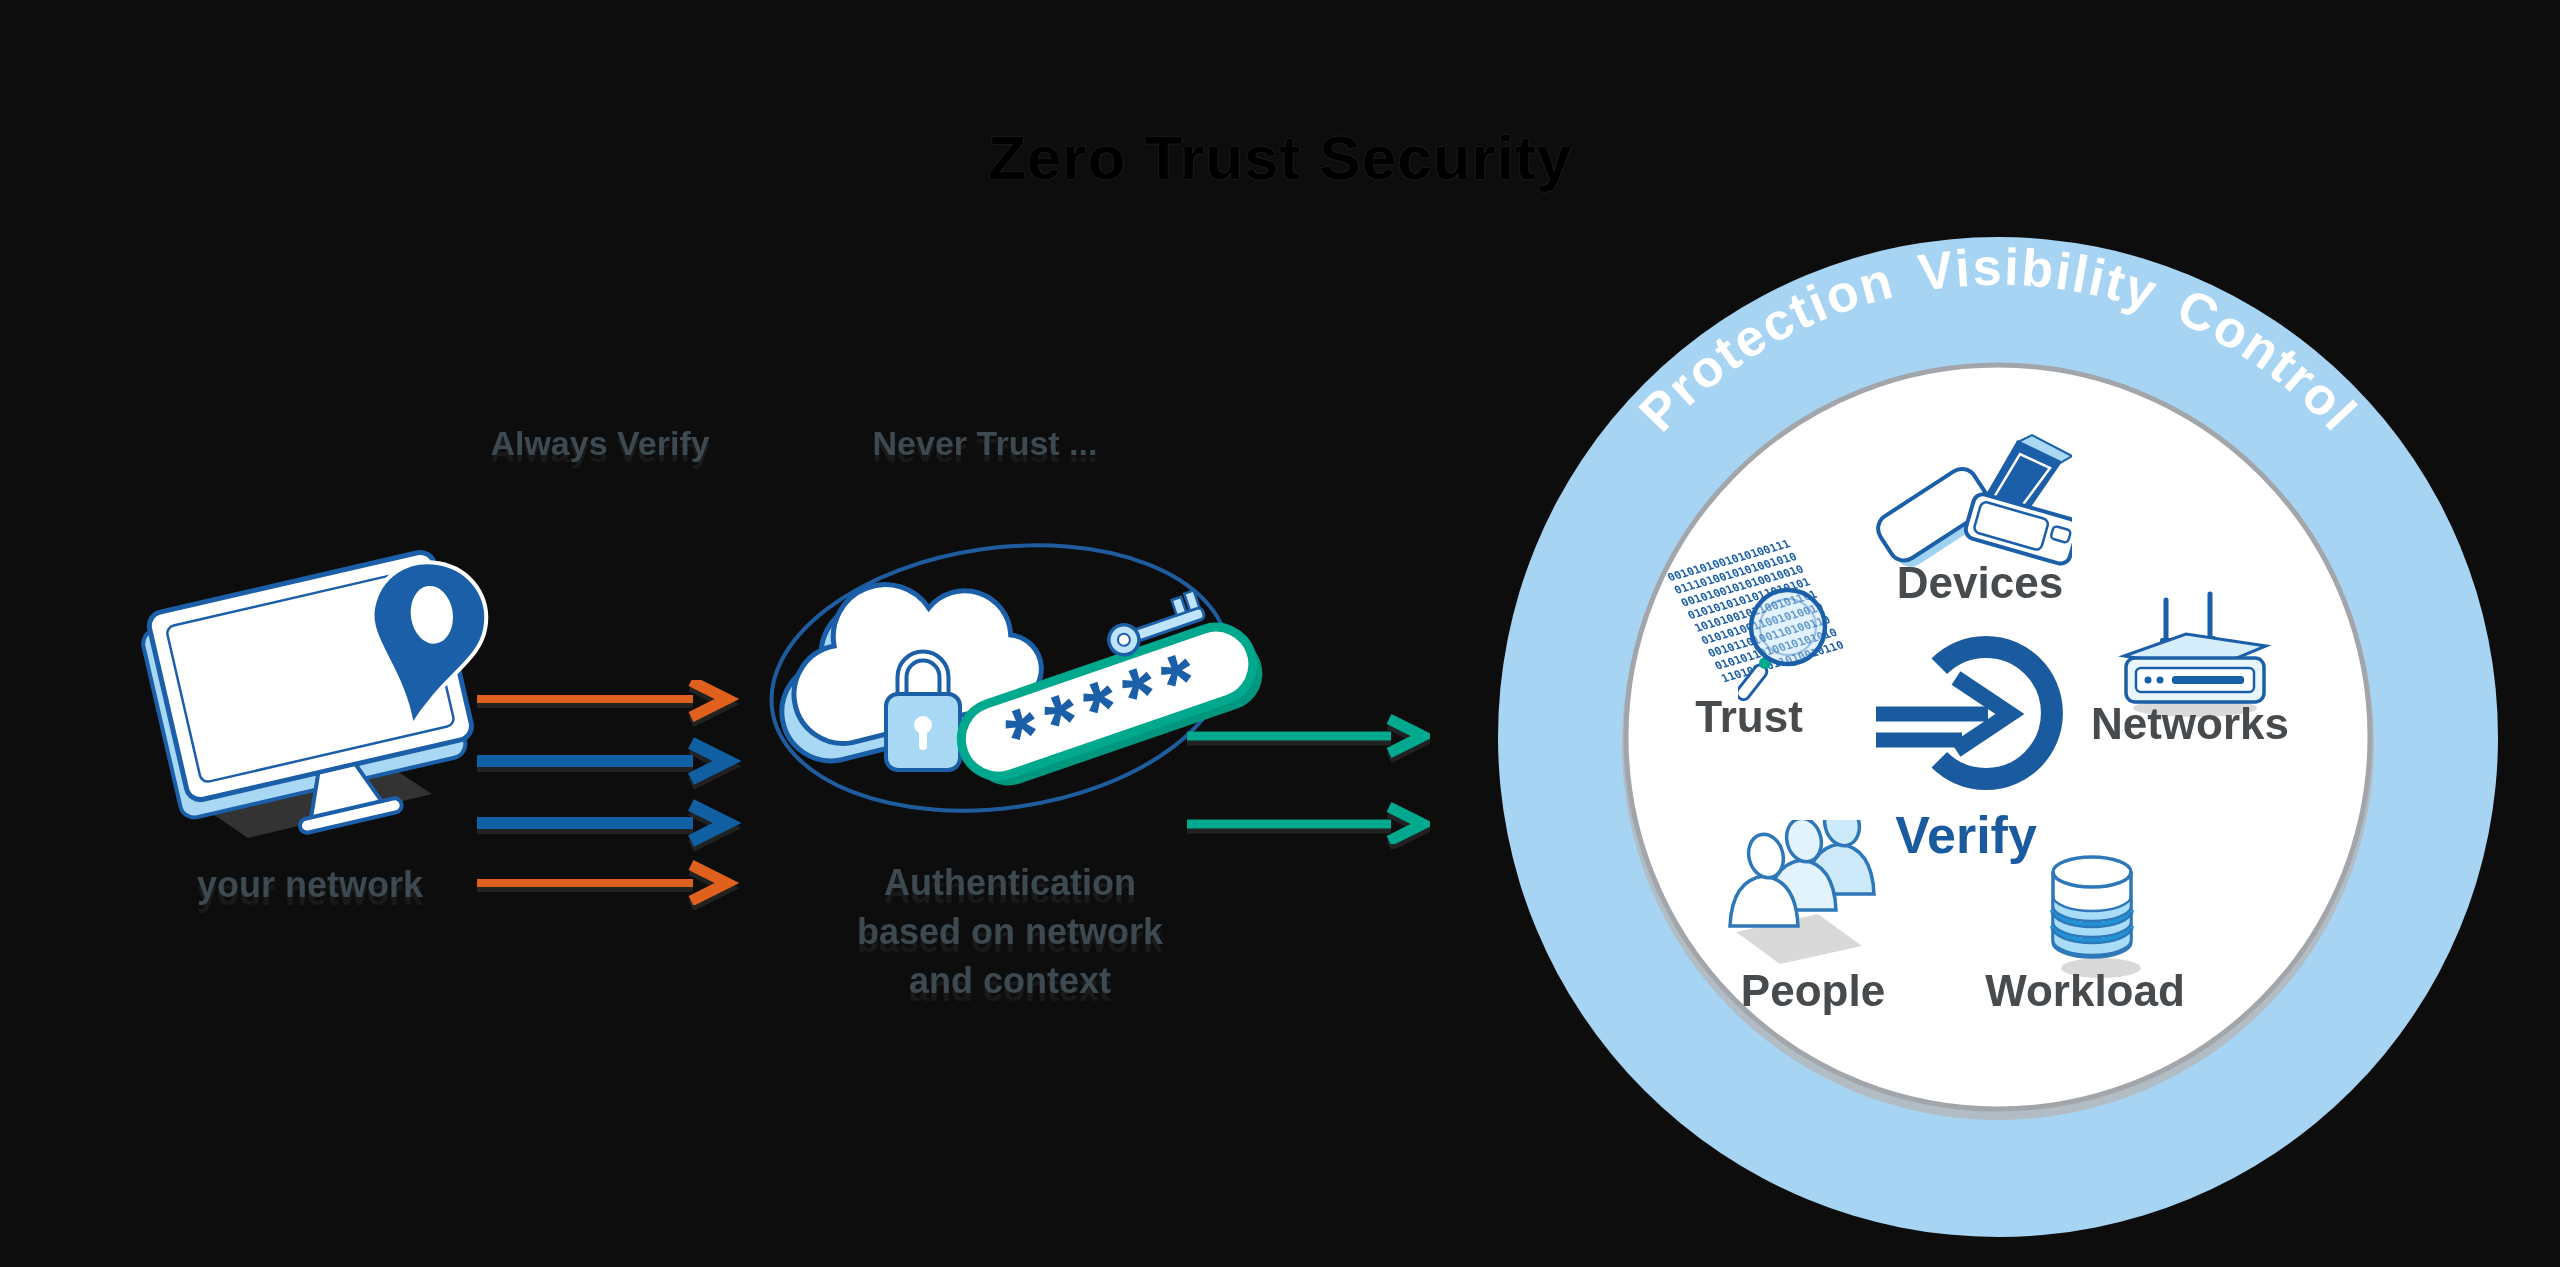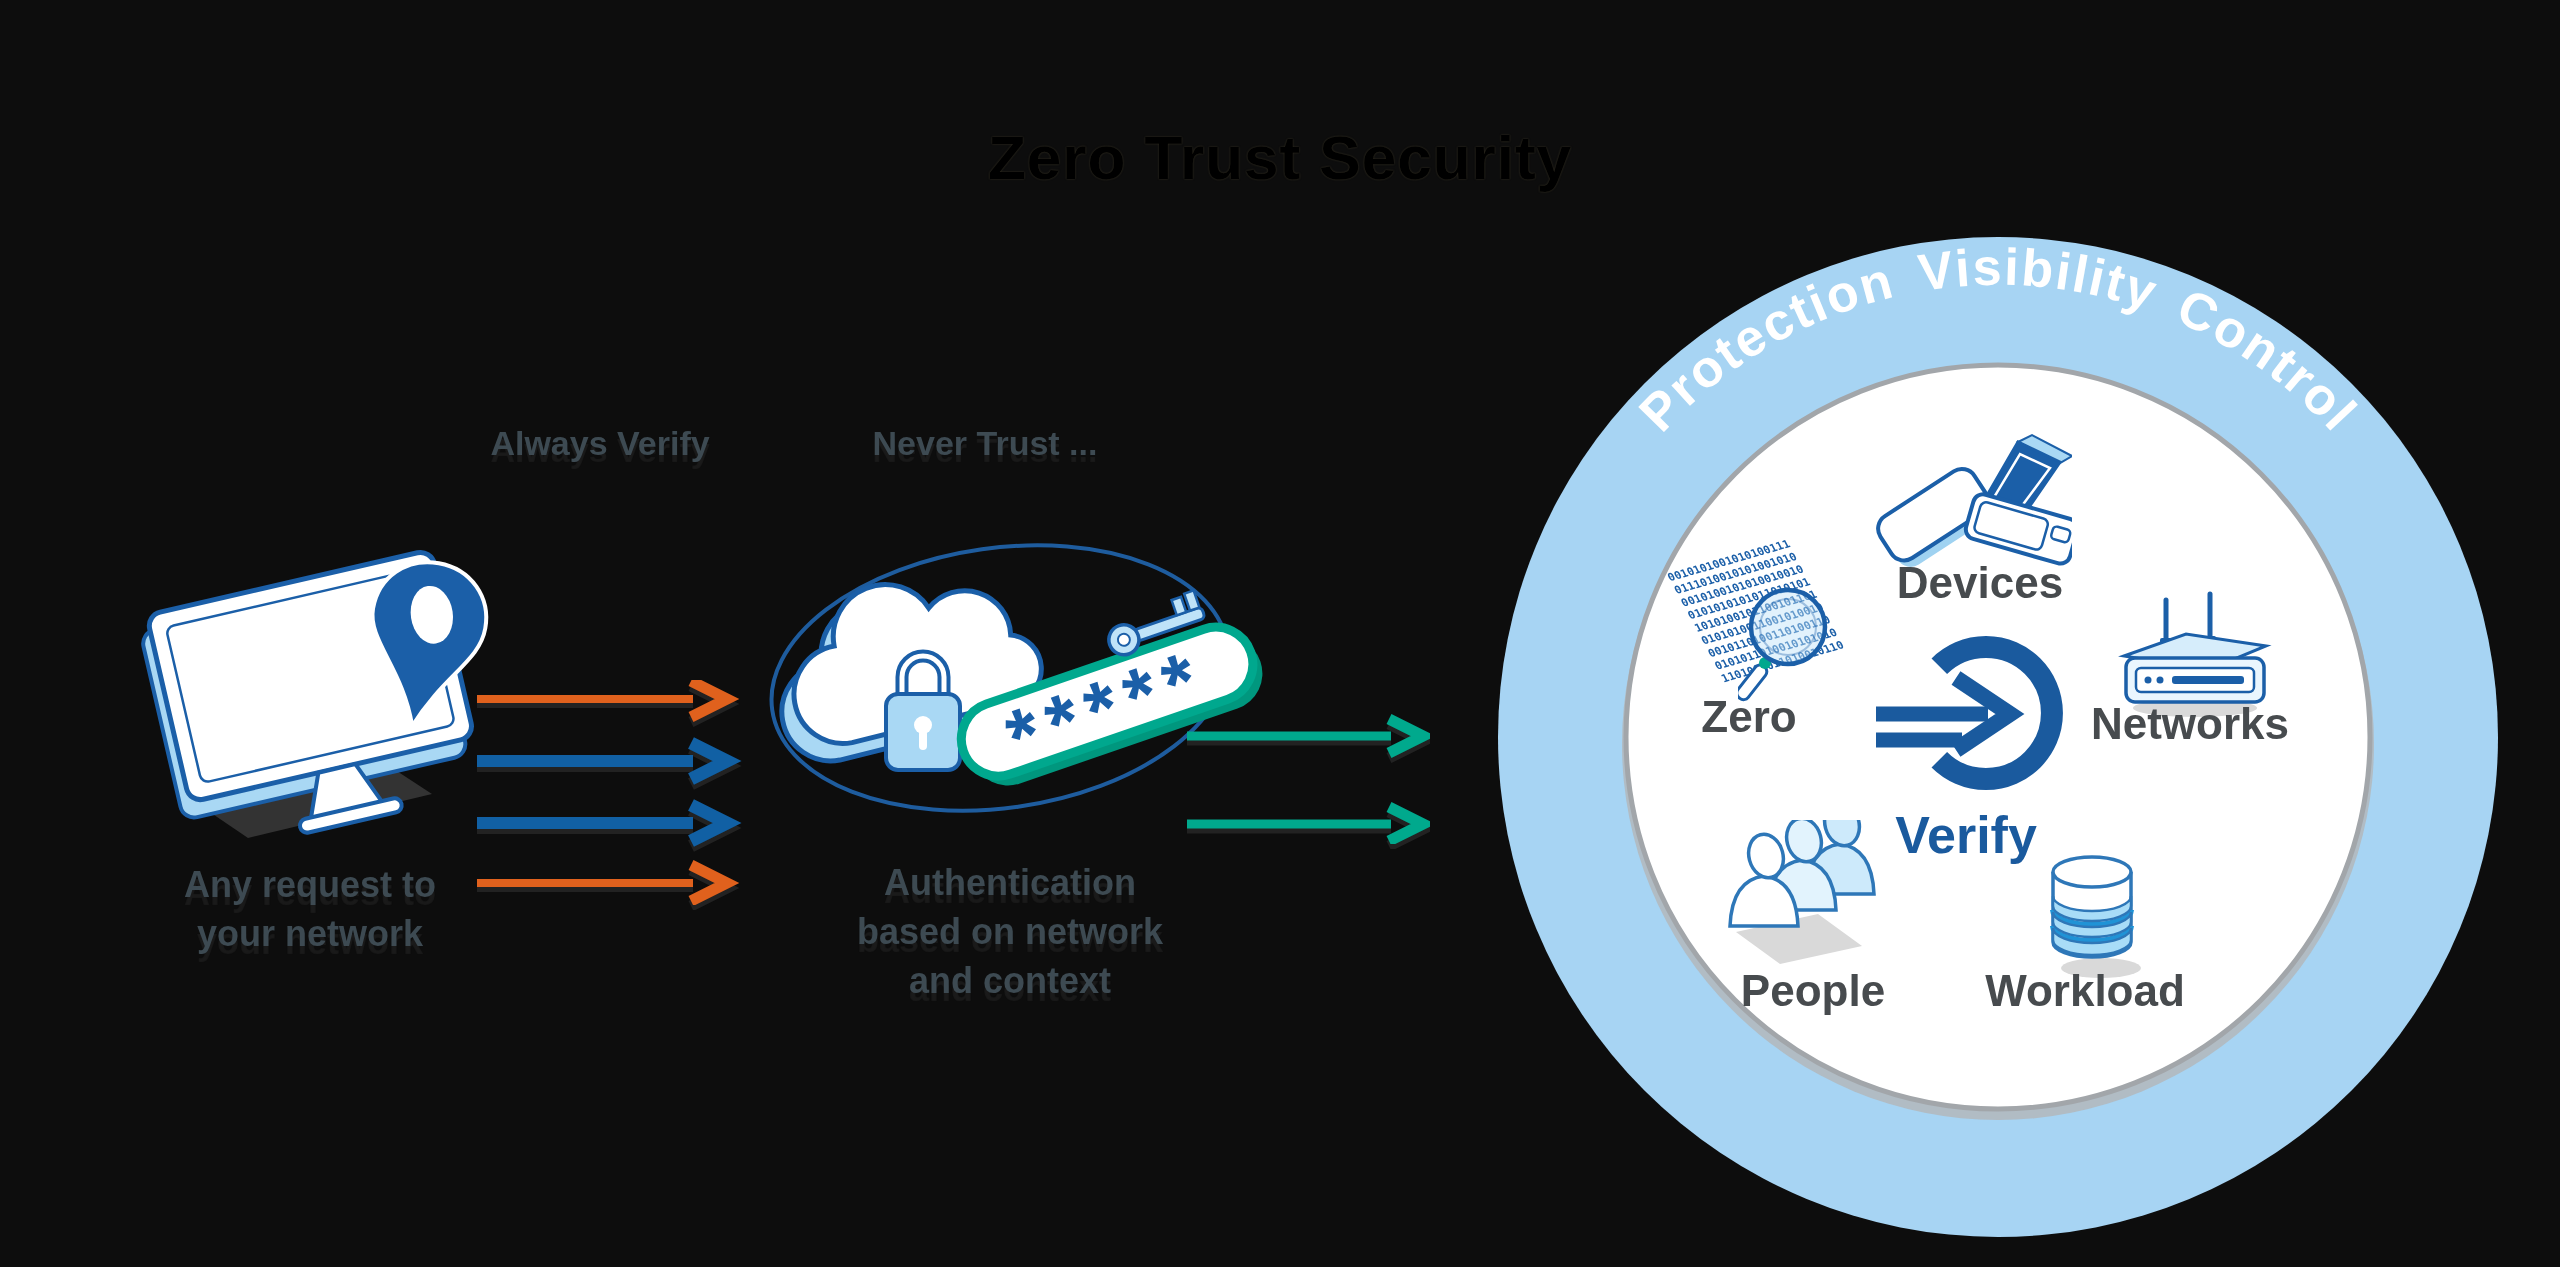--- a/index.html
+++ b/index.html
@@ -37,21 +37,20 @@
       <polygon points="158,248 196,248 214,292 140,292" fill="#ffffff" stroke="#1b5fa8" stroke-width="4"></polygon>
       <rect x="128" y="290" width="104" height="14" rx="7" fill="#ffffff" stroke="#1b5fa8" stroke-width="4"></rect>
     </g>
     <g transform="rotate(10 285 120)">
       <path d="M 285 40 C 318 40 342 65 342 96 C 342 130 310 148 287 205 C 268 150 228 128 228 96 C 228 64 252 40 285 40 Z" fill="#1b5fa8" stroke="#ffffff" stroke-width="4"></path>
       <ellipse cx="287" cy="92" rx="21" ry="29" transform="rotate(-18 287 92)" fill="#ffffff"></ellipse>
     </g>
   </svg>
 
   <div class="abs caption" style="left:130px;top:860px;width:360px;">
-    <div>Any request to</div>
     <div>your network</div>
   </div>
 
   <div class="abs flowlabel" style="left:460px;top:424px;width:280px;">Always Verify</div>
   <div class="abs flowlabel" style="left:845px;top:424px;width:280px;">Never Trust ...</div>
 
   <svg class="abs shadowed" style="left:475px;top:680px;" width="270" height="225" viewBox="0 0 270 225">
     <g stroke="#e0611d" fill="none">
       <line x1="2" y1="19" x2="218" y2="19" stroke-width="8"></line>
       <polyline points="216,1 252,19 216,37" stroke-width="11"></polyline>
@@ -154,21 +153,21 @@
       <div class="brow">1101001011010010110</div>
     </div>
   <svg class="abs" style="left:1738px;top:575px;" width="100" height="135" viewBox="0 0 100 135">
     <g transform="rotate(38 22 96)">
       <rect x="16" y="90" width="13" height="40" rx="6" fill="#ffffff" stroke="#1b5fa8" stroke-width="3"></rect>
     </g>
     <circle cx="27" cy="88" r="6" fill="#00a88e"></circle>
     <circle cx="50" cy="52" r="37" fill="#bfe3f8" fill-opacity="0.45" stroke="#1b5fa8" stroke-width="4.5"></circle>
     <circle cx="50" cy="52" r="28" fill="none" stroke="#1b5fa8" stroke-opacity="0.35" stroke-width="2"></circle>
   </svg>
-  <div class="abs hublabel" style="left:1749px;top:692px;">Zero</div>
+  <div class="abs hublabel" style="left:1749px;top:692px;">Trust</div>
 
   <svg class="abs" style="left:2110px;top:590px;" width="170" height="130" viewBox="0 0 170 130">
     <ellipse cx="85" cy="118" rx="62" ry="9" fill="#d9d9d9"></ellipse>
     <line x1="56" y1="10" x2="56" y2="52" stroke="#1b5fa8" stroke-width="5" stroke-linecap="round"></line>
     <line x1="100" y1="4" x2="100" y2="50" stroke="#1b5fa8" stroke-width="5" stroke-linecap="round"></line>
     <rect x="50" y="48" width="12" height="10" rx="2" fill="#1b5fa8"></rect>
     <rect x="94" y="46" width="12" height="10" rx="2" fill="#1b5fa8"></rect>
     <polygon points="14,66 76,44 156,56 98,80" fill="#d6edfb" stroke="#1b5fa8" stroke-width="3"></polygon>
     <rect x="16" y="68" width="138" height="44" rx="9" fill="#eaf6fe" stroke="#1b5fa8" stroke-width="3.5"></rect>
     <rect x="26" y="78" width="118" height="24" rx="5" fill="#ffffff" stroke="#1b5fa8" stroke-width="2.5"></rect>

